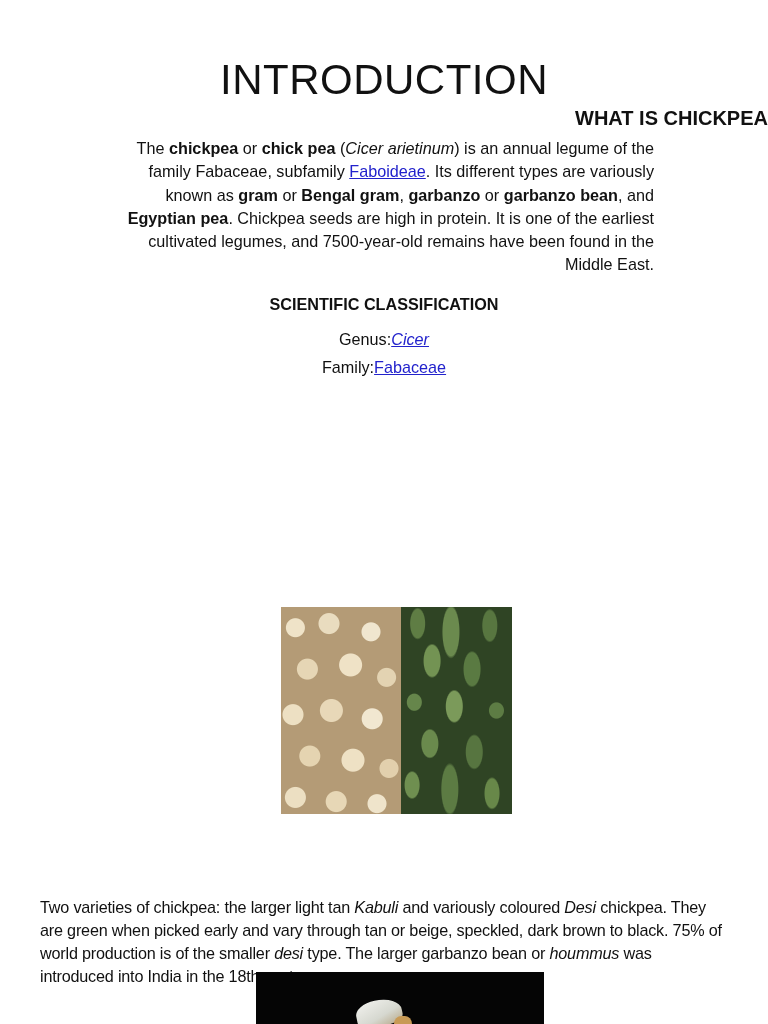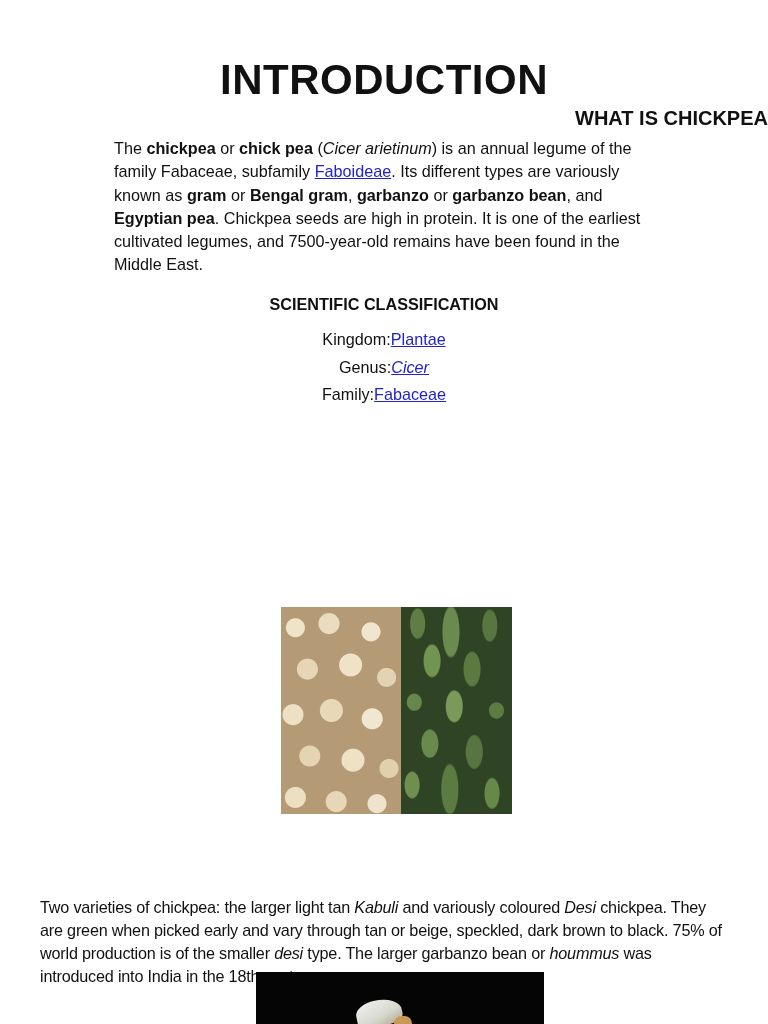--- a/index.html
+++ b/index.html
@@ -15,40 +15,40 @@
       font-family: "Liberation Sans", "DejaVu Sans", sans-serif;
       color: #111111;
     }
     .page-title {
       position: absolute;
       top: 26px;
       left: 0;
       width: 768px;
       text-align: center;
       font-size: 42px;
-      font-weight: bold;
+      font-weight: normal;
       letter-spacing: 0.5px;
       line-height: 52px;
     }
     .section-title {
       position: absolute;
       top: 88px;
       left: 0;
       width: 768px;
       text-align: right;
       font-size: 20px;
       font-weight: bold;
       line-height: 26px;
     }
     .intro-paragraph {
       position: absolute;
       top: 121px;
       left: 114px;
       width: 540px;
-      text-align: left;
+      text-align: right;
       font-size: 16.2px;
       line-height: 23.2px;
     }
     .link {
       color: #2222cc;
       text-decoration: underline;
       cursor: pointer;
     }
     .classification {
       position: absolute;
@@ -158,21 +158,20 @@
 <body>
 
 <h1 class="page-title">INTRODUCTION</h1>
 <h2 class="section-title">WHAT IS CHICKPEA</h2>
 
 <p class="intro-paragraph"><span>The </span><span style="font-weight: bold;">chickpea</span><span> or </span><span style="font-weight: bold;">chick pea</span><span> (</span><span style="font-style: italic;">Cicer arietinum</span><span>) is an annual legume of the family Fabaceae, subfamily </span><a class="link">Faboideae</a><span>. Its different types are variously known as </span><span style="font-weight: bold;">gram</span><span> or </span><span style="font-weight: bold;">Bengal gram</span><span>, </span><span style="font-weight: bold;">garbanzo</span><span> or </span><span style="font-weight: bold;">garbanzo bean</span><span>, and </span><span style="font-weight: bold;">Egyptian pea</span><span>. Chickpea seeds are high in protein. It is one of the earliest cultivated legumes, and 7500-year-old remains have been found in the Middle East.</span></p>
 
 <div class="classification">
   <div class="classification-heading">SCIENTIFIC CLASSIFICATION</div>
   <div id="taxon-list">
-      <div class="taxon-row"><span>Kingdom</span><span>:</span><a class="link">Plantae</a></div>
       <div class="taxon-row"><span>Genus</span><span>:</span><a class="link" style="font-style: italic;">Cicer</a></div>
       <div class="taxon-row"><span>Family</span><span>:</span><a class="link">Fabaceae</a></div>
     </div>
 </div>
 
 <div class="chickpea-image">
   <div class="kabuli-half" title="kabuli chickpeas (light tan)"></div>
   <div class="desi-half" title="desi chickpeas (green)"></div>
 </div>
 

